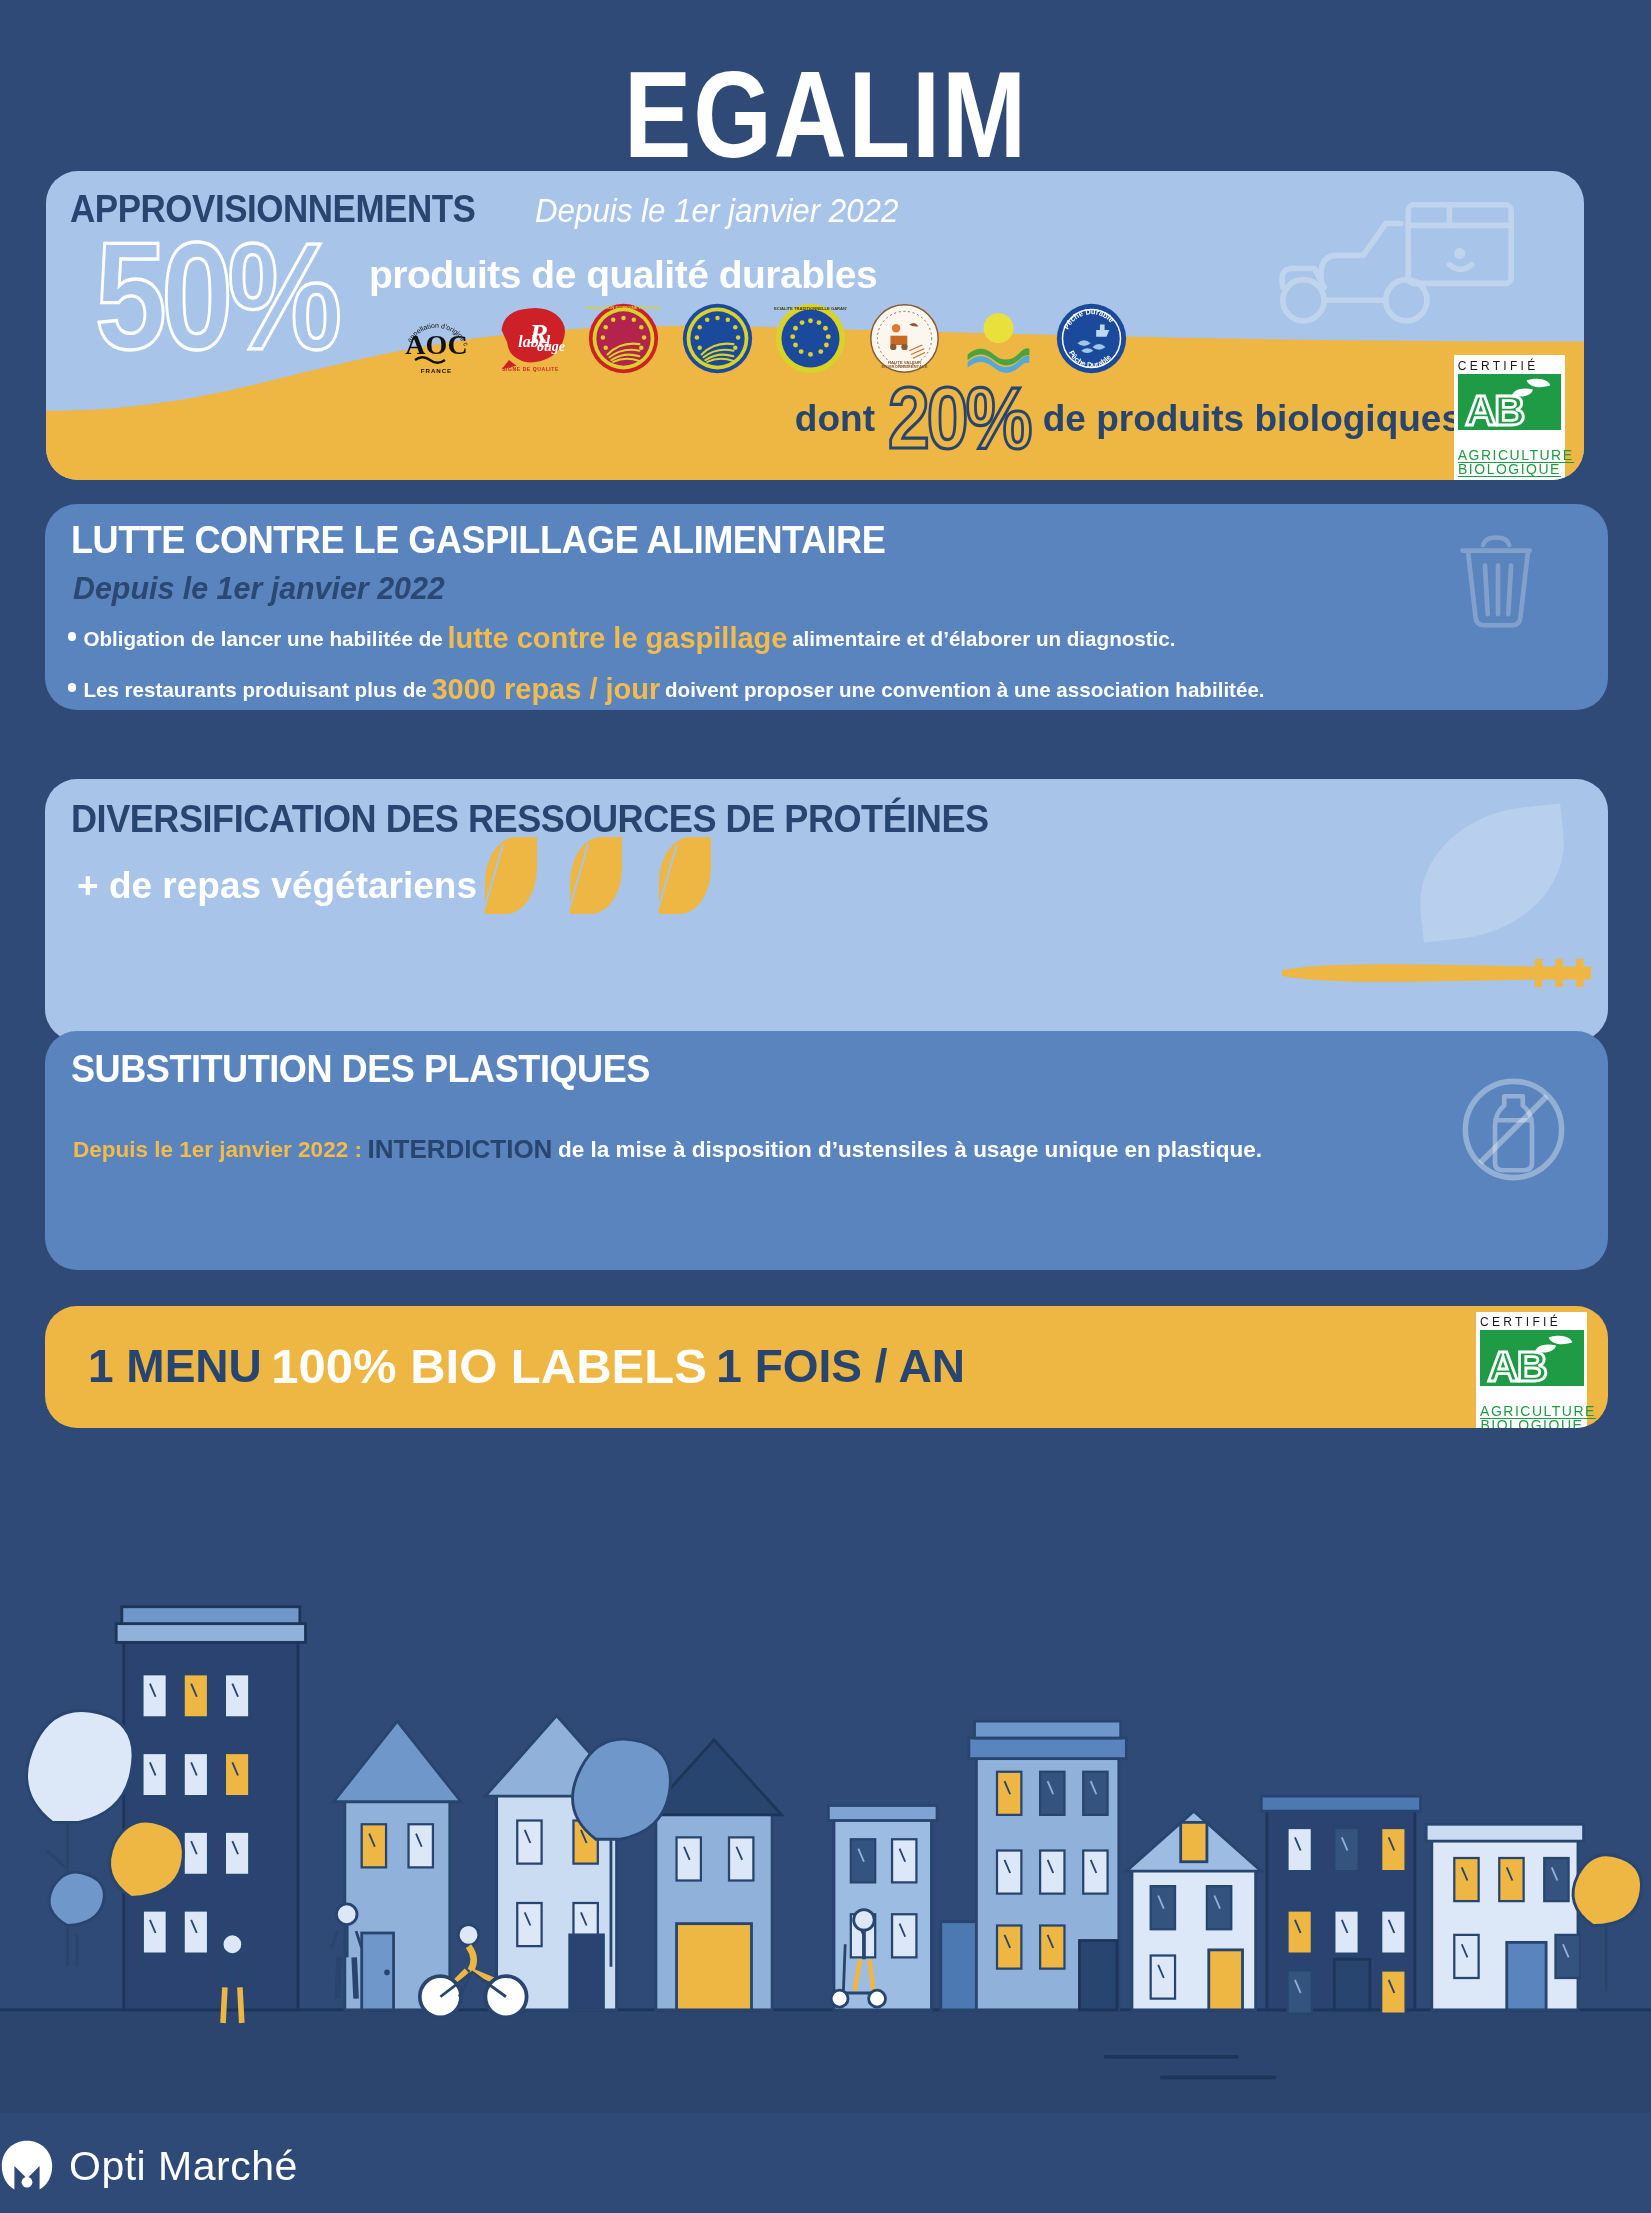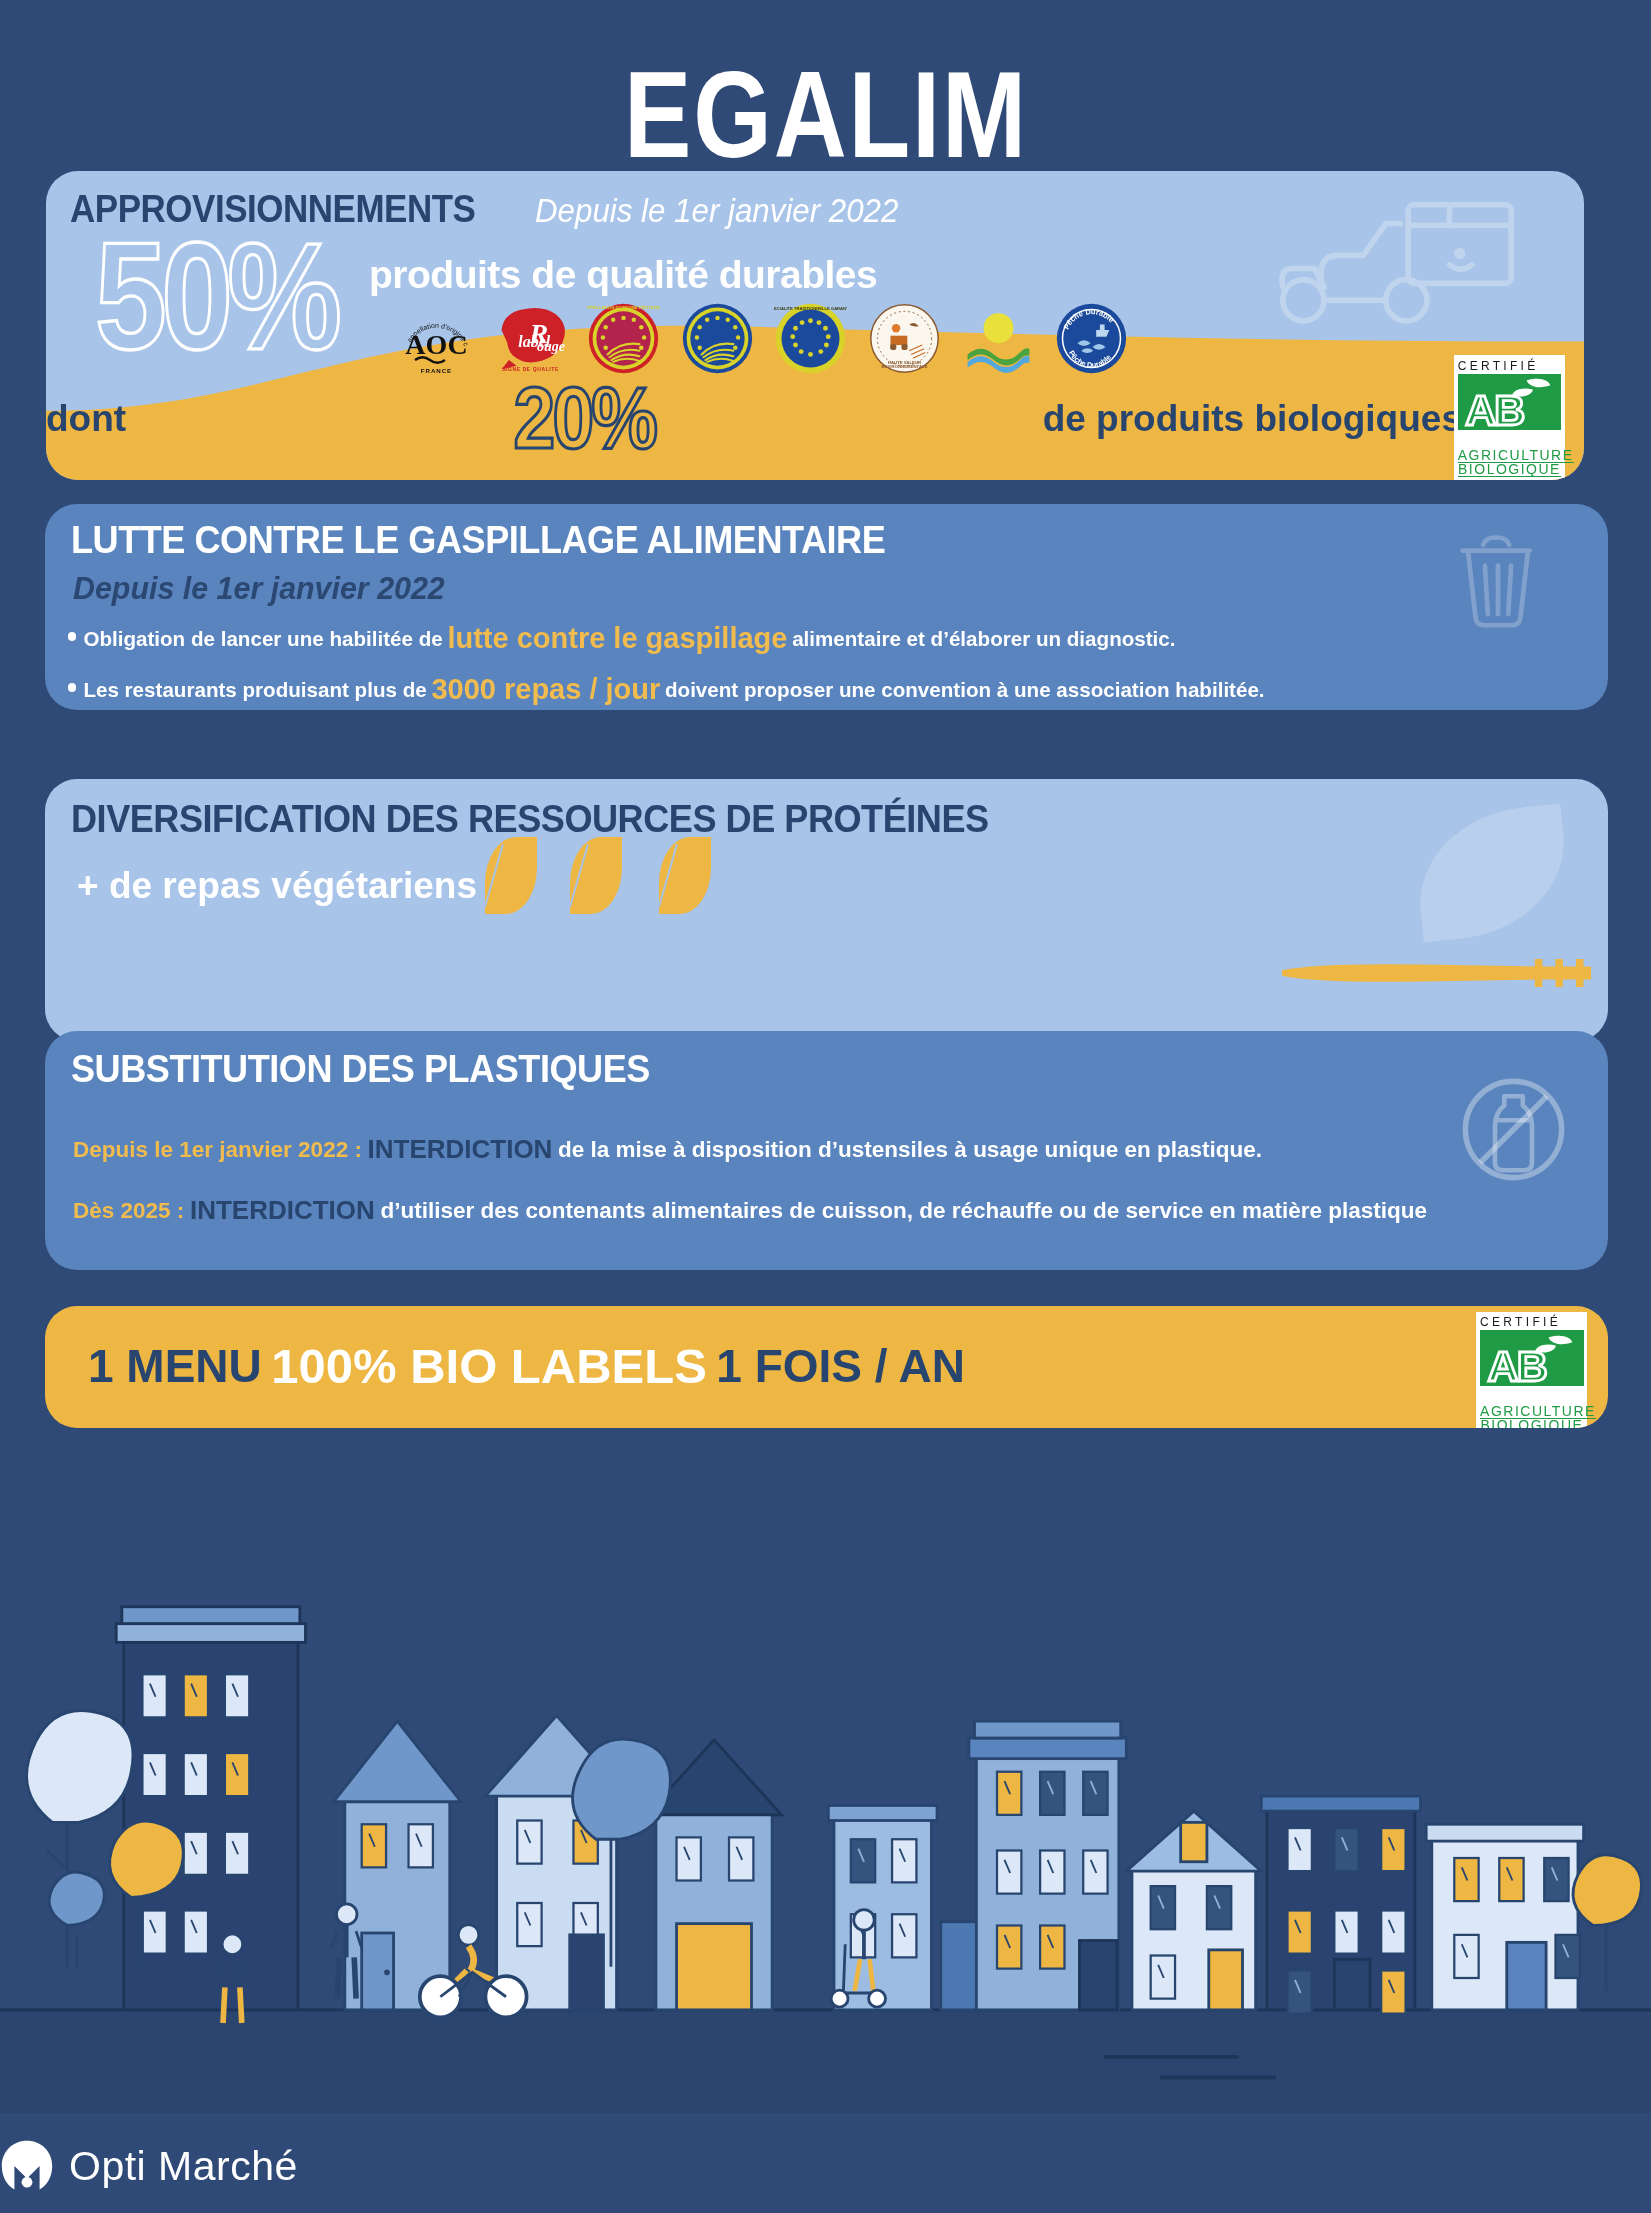--- a/index.html
+++ b/index.html
@@ -51,21 +51,21 @@
     position: absolute; left: 323px; top: 82px; z-index: 6;
     font-size: 39px; font-weight: 700; color: #ffffff; letter-spacing: -0.5px;
   }
   .badges { position: absolute; left: 354px; top: 131px; display: flex; align-items: center; gap: 20.6px; z-index: 6;}
   .badge { width: 73px; height: 73px; position: relative; }
 
   
   .wave { position: absolute; left: 0; bottom: 0; width: 100%; height: 159px; z-index: 2;}
   .dont-line {
     position: absolute; left: 0; bottom: 24px; width: 100%; z-index: 7;
-    display: flex; align-items: center; justify-content: space-between; gap: 13px;
+    display: flex; align-items: center; justify-content: flex-end; gap: 13px;
     padding-right: 122px;
   }
   .dont-line .txt { font-size: 37px; font-weight: 700; color: #27456f; }
   .big20 {
     font-size: 75px; font-weight: 700; line-height: 1;
     color: transparent; -webkit-text-stroke: 2.8px #27456f;
     letter-spacing: -2.8px; transform: scaleY(1.15);
   }
   
   .ab-logo { position: absolute; width: 111px; z-index: 8; background: #ffffff; padding: 3.7px 3.7px 4.7px 3.7px; }
@@ -368,23 +368,20 @@
       <path d="M24 96 L96 24" stroke="#ffffff" stroke-width="6" opacity=".35"></path>
       <g fill="none" stroke="#ffffff" stroke-width="5" opacity=".35" stroke-linejoin="round">
         <path d="M50 24 l20 0 l0 10 q10 8 10 22 l0 40 q0 8 -8 8 l-24 0 q-8 0 -8 -8 l0 -40 q0 -14 10 -22 z"></path>
         <path d="M42 50 l36 0"></path>
       </g>
     </svg>
     <div class="plast-title">SUBSTITUTION DES PLASTIQUES</div>
     <div class="plast-l1">
       <span class="y">Depuis le 1er janvier 2022 :</span><span class="n">INTERDICTION</span><span class="w">de la mise à disposition d’ustensiles à usage unique en plastique.</span>
     </div>
-    <div class="plast-l2">
-      <span class="y">Dès 2025 :</span><span class="n">INTERDICTION</span><span class="w">d’utiliser des contenants alimentaires de cuisson, de réchauffe ou de service en matière plastique</span>
-    </div>
   </div>
 
   <div class="card card-yellow" id="banner">
     <div class="banner-text">
       <span class="n">1 MENU</span><span class="w">100% BIO LABELS</span><span class="n">1 FOIS / AN</span>
     </div>
     <div class="ab-logo" id="ab-banner">
       <div class="ab-top">CERTIFIÉ</div>
       <div class="ab-mid">
         <span class="leaf1"></span>

